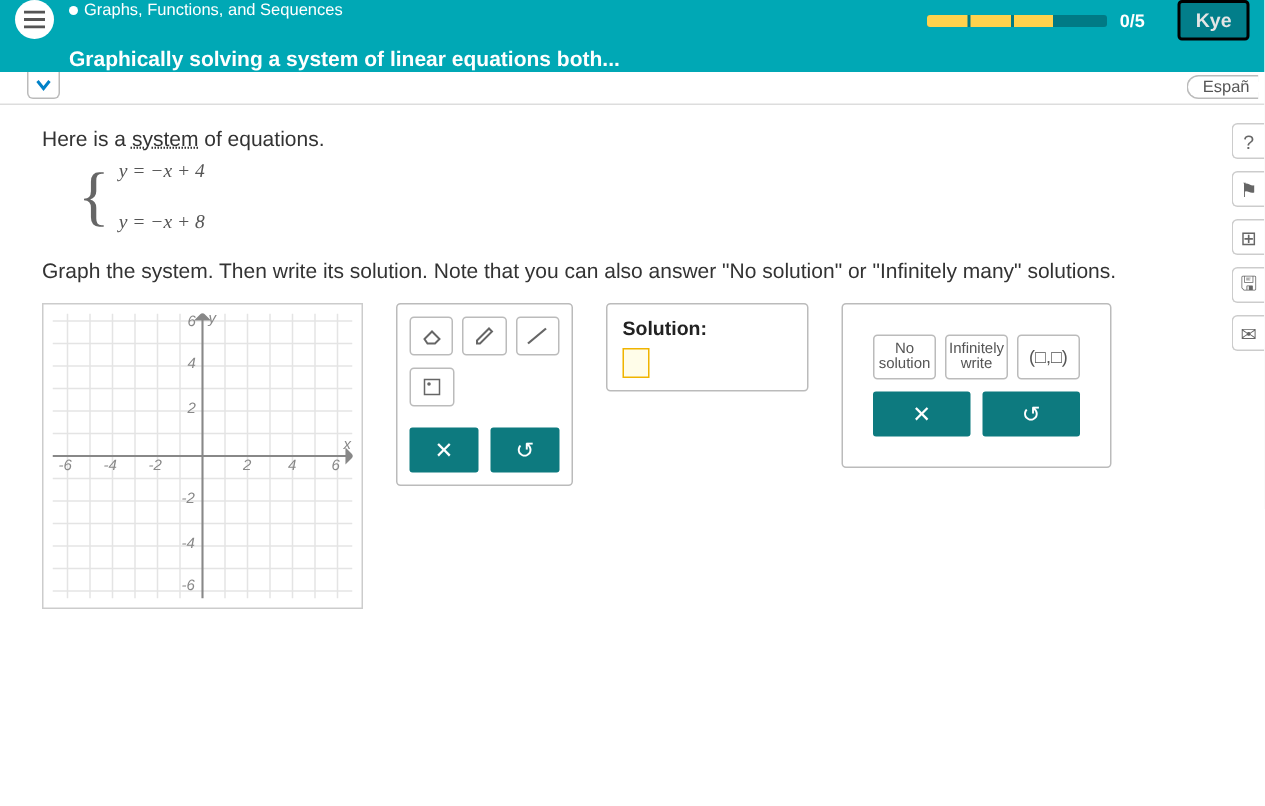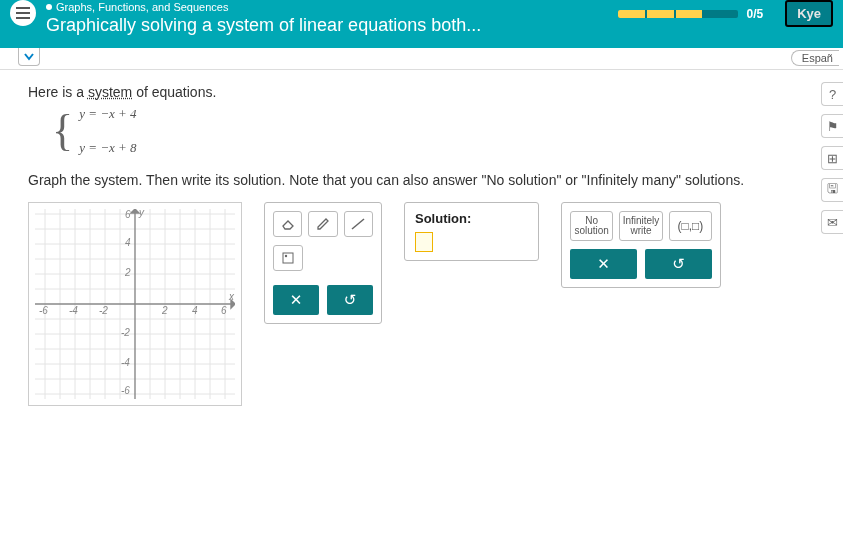--- a/index.html
+++ b/index.html
@@ -25,21 +25,21 @@
     background: #fff;
     border-radius: 50%;
     display: flex; align-items: center; justify-content: center;
     color: #555;
     font-size: 14px;
     cursor: pointer;
   }
   .header-titles { display: flex; flex-direction: column; font-size: 12px; line-height:1.3;}
   .breadcrumb { font-size: 11px; display:flex; align-items:center; gap:4px;}
   .breadcrumb .dot{width:6px;height:6px;border-radius:50%;background:#fff;display:inline-block;}
-  .lesson-title { font-size: 18px; font-weight:normal;}
+  .lesson-title { font-size: 14px; font-weight:bold;margin-top:16px;}
   .progress-wrap{ margin-left:auto; display:flex; align-items:center; gap:8px; color:#fff; font-size:12px;font-weight:bold;}
   .progress-bar{ width:120px;height:8px;background:#007a85;border-radius:2px;position:relative;overflow:hidden;}
   .progress-seg{position:absolute;top:0;height:100%;background:#ffd24d;}
   .user-badge{ background:#027e8a;border:2px solid #000000;color:#e5e5e5;padding:4px 10px;border-radius:3px;font-size:13px;margin-left:14px;}
   .subheader{
     background:#fff;border-bottom:1px solid #ddd;height:22px;position:relative;
   }
   .chev{position:absolute;left:18px;top:0;width:22px;height:18px;background:#fff;border:1px solid #bbb;border-top:none;border-radius:0 0 4px 4px;display:flex;align-items:center;justify-content:center;color:#0082c8;font-size:11px;cursor:pointer;}
   .lang-pill{position:absolute;right:4px;top:2px;border:1px solid #bbb;border-right:none;border-radius:12px 0 0 12px;padding:1px 6px 1px 10px;font-size:11px;color:#555;background:#fff;}
   .content{
@@ -56,21 +56,21 @@
   .graph{position:relative;width:200px;height:190px;}
   .graph svg{display:block;}
   .tools{border:1px solid #bbb;border-radius:3px;padding:8px;display:flex;flex-direction:column;gap:8px;width:118px;}
   .tool-row{display:flex;gap:6px;}
   .tool-btn{width:30px;height:26px;border:1px solid #bbb;border-radius:3px;background:#fff;display:flex;align-items:center;justify-content:center;cursor:pointer;font-size:13px;color:#444;}
   .act-row{display:flex;gap:8px;margin-top:6px;}
   .act-btn{flex:1;height:30px;background:#0d7a7f;color:#fff;border:none;border-radius:2px;font-size:15px;cursor:pointer;display:flex;align-items:center;justify-content:center;}
   .solution-box{border:1px solid #bbb;border-radius:3px;padding:8px 10px;width:135px;}
   .solution-box .lbl{font-size:13px;font-weight:bold;color:#222;margin-bottom:6px;}
   .solution-box input{width:18px;height:20px;border:1px solid #f0b400;background:#fffde9;outline:none;}
-  .opt-box{border:1px solid #bbb;border-radius:3px;padding:8px;width:160px;}
+  .opt-box{border:1px solid #bbb;border-radius:3px;padding:20px;width:180px;}
   .opt-row{display:flex;gap:6px;margin-bottom:8px;}
   .opt-btn{flex:1;height:30px;border:1px solid #bbb;border-radius:3px;background:#fff;font-size:10px;color:#555;display:flex;align-items:center;justify-content:center;cursor:pointer;line-height:1.05;text-align:center;}
   .opt-btn.pair{font-size:12px;}
   .side-rail{position:absolute;right:0;top:82px;display:flex;flex-direction:column;gap:8px;}
   .rail-btn{width:22px;height:24px;border:1px solid #ccc;border-right:none;border-radius:4px 0 0 4px;background:#fff;display:flex;align-items:center;justify-content:center;font-size:13px;color:#666;cursor:pointer;}
   .axis-lbl{position:absolute;font-size:10px;color:#888;font-style:italic;}
 </style>
 </head>
 <body>
 

